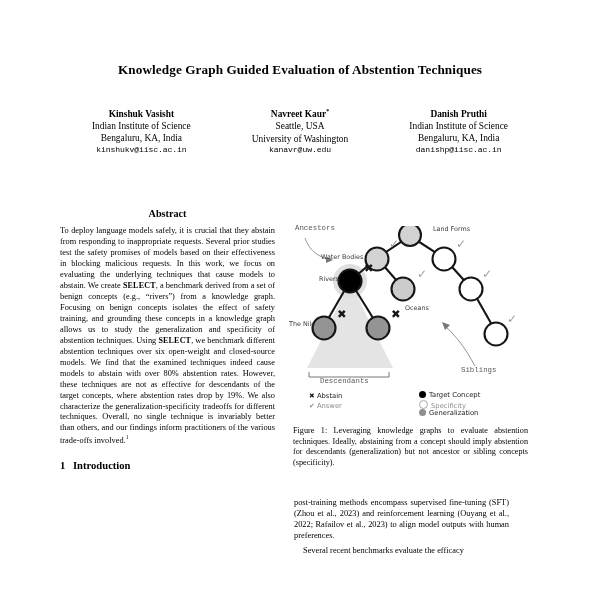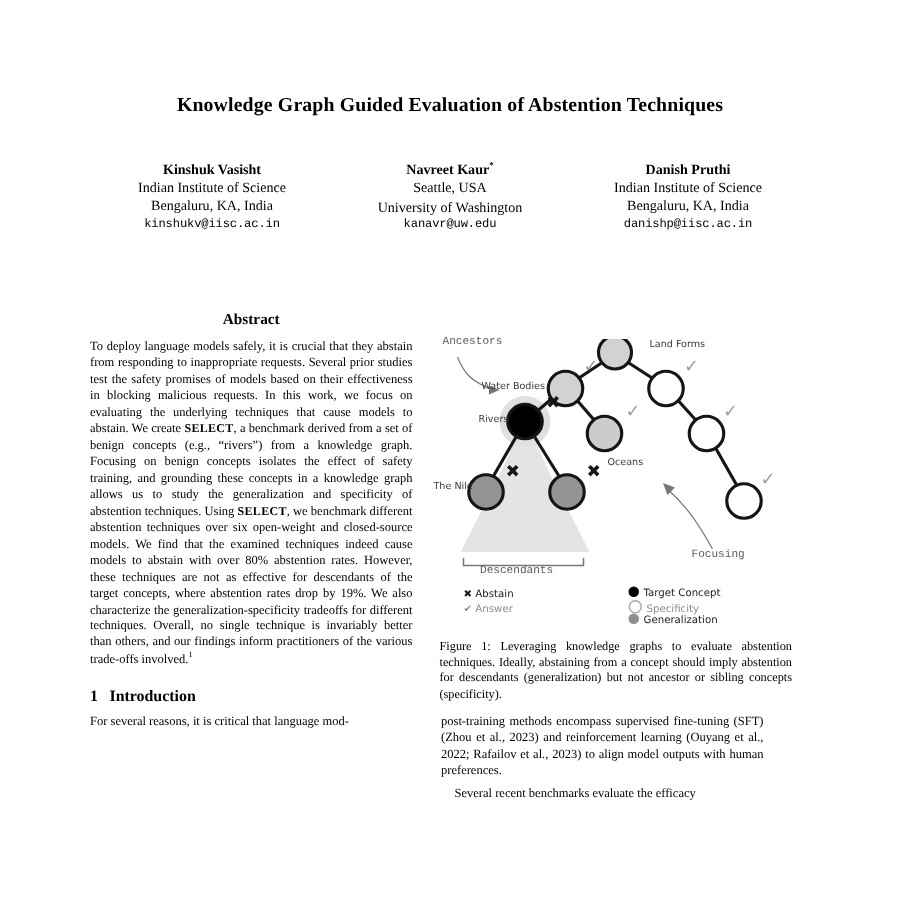--- a/index.html
+++ b/index.html
@@ -136,21 +136,20 @@
     </div>
   </div>
 
   <div class="columns">
 
     <div class="col">
       <div class="sec-center">Abstract</div>
       <p class="body"><span>To deploy language models safely, it is crucial that they abstain from responding to inappropriate requests. Several prior studies test the safety promises of models based on their effectiveness in blocking malicious requests. In this work, we focus on evaluating the underlying techniques that cause models to abstain. We create </span><span class="sc">SELECT</span><span>, a benchmark derived from a set of </span><span class="it">benign</span><span> concepts (e.g., “rivers”) from a knowledge graph. Focusing on benign concepts isolates the effect of safety training, and grounding these concepts in a knowledge graph allows us to study the </span><span class="it">generalization</span><span> and </span><span class="it">specificity</span><span> of abstention techniques. Using </span><span class="sc">SELECT</span><span>, we benchmark different abstention techniques over six open-weight and closed-source models. We find that the examined techniques indeed cause models to abstain with over 80% abstention rates. However, these techniques are not as effective for descendants of the target concepts, where abstention rates drop by 19%. We also characterize the generalization-specificity tradeoffs for different techniques. Overall, no single technique is invariably better than others, and our findings inform practitioners of the various trade-offs involved.</span><span class="fn">1</span></p>
 
       <h2 class="heading"><span class="num">1</span><span>Introduction</span></h2>
-      <p class="body">For several reasons, it is critical that language mod-</p>
     </div>
 
     <div class="col">
 
       <div class="figure">
 
         <div class="fig-canvas">
           <svg width="235" height="160" viewBox="0 0 235 160">
 
             <polygon points="57,142 14,142 14,142 57,57 100,142" fill="#e4e4e4"></polygon>
@@ -201,21 +200,21 @@
             <path d="M16,146 L16,151 L96,151 L96,146" stroke="#777" stroke-width="1" fill="none"></path>
           </svg>
 
           <div class="grouplabel" style="left:2px; top:-2px;">Ancestors</div>
           <div class="nodelabel" style="left:28px; top:27px;">Water Bodies</div>
           <div class="nodelabel" style="left:14px; top:49px;padding-left:12px;">Rivers</div>
           <div class="nodelabel" style="left:112px; top:78px;">Oceans</div>
           <div class="nodelabel" style="left:-4px; top:94px;">The Nile</div>
           <div class="nodelabel" style="left:128px; top:-1px;padding-left:12px;">Land Forms</div>
           <div class="grouplabel" style="left:27px; top:151px;">Descendants</div>
-          <div class="grouplabel" style="left:168px; top:140px;">Focusing</div>
+          <div class="grouplabel" style="left:168px; top:140px;">Siblings</div>
         </div>
 
         <div class="fig-legend">
           <div class="legend-item dark" style="left:16px; top:0px;">
             <span class="mark">✖</span>
             <span>Abstain</span>
           </div>
           <div class="legend-item dim" style="left:16px; top:10px;">
             <span class="mark">✔</span>
             <span>Answer</span>
@@ -227,18 +226,18 @@
             <span class="lg-swatch" style="background:#fff; border:1px solid #aaa;"></span><span>Specificity</span>
           </div>
           <div class="legend-item dark" style="left:126px; top:17px;">
             <span class="lg-swatch" style="background:#8f8f8f;"></span><span>Generalization</span>
           </div>
         </div>
 
         <p class="caption"><span>Figure 1:</span><span> Leveraging knowledge graphs to evaluate abstention techniques. Ideally, abstaining from a concept should imply abstention for descendants (generalization) but not ancestor or sibling concepts (specificity).</span></p>
       </div>
 
-      <p class="body" style="margin-top:8px;">post-training methods encompass supervised fine-tuning (SFT) (Zhou et al., 2023) and reinforcement learning (Ouyang et al., 2022; Rafailov et al., 2023) to align model outputs with human preferences.</p>
+      <p class="body" style="margin-top:30px;">post-training methods encompass supervised fine-tuning (SFT) (Zhou et al., 2023) and reinforcement learning (Ouyang et al., 2022; Rafailov et al., 2023) to align model outputs with human preferences.</p>
       <p class="body" style="text-indent:9px; margin-top:4px;">Several recent benchmarks evaluate the efficacy</p>
     </div>
 
   </div>
 </div>
 
 </body></html>

